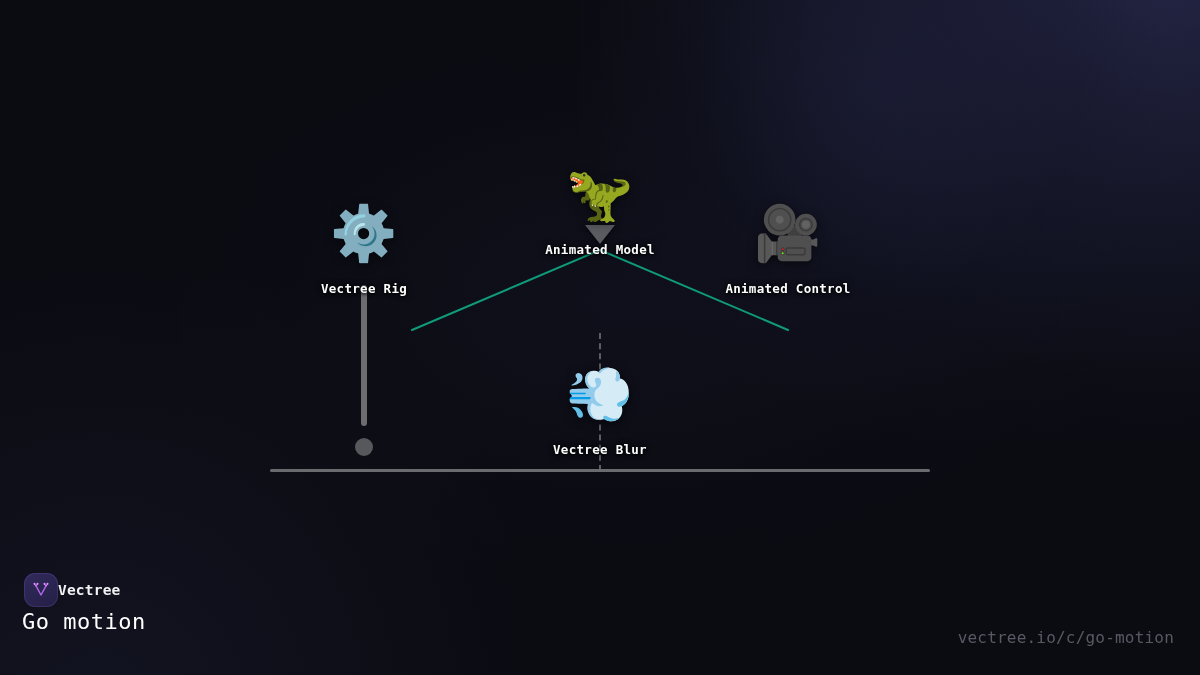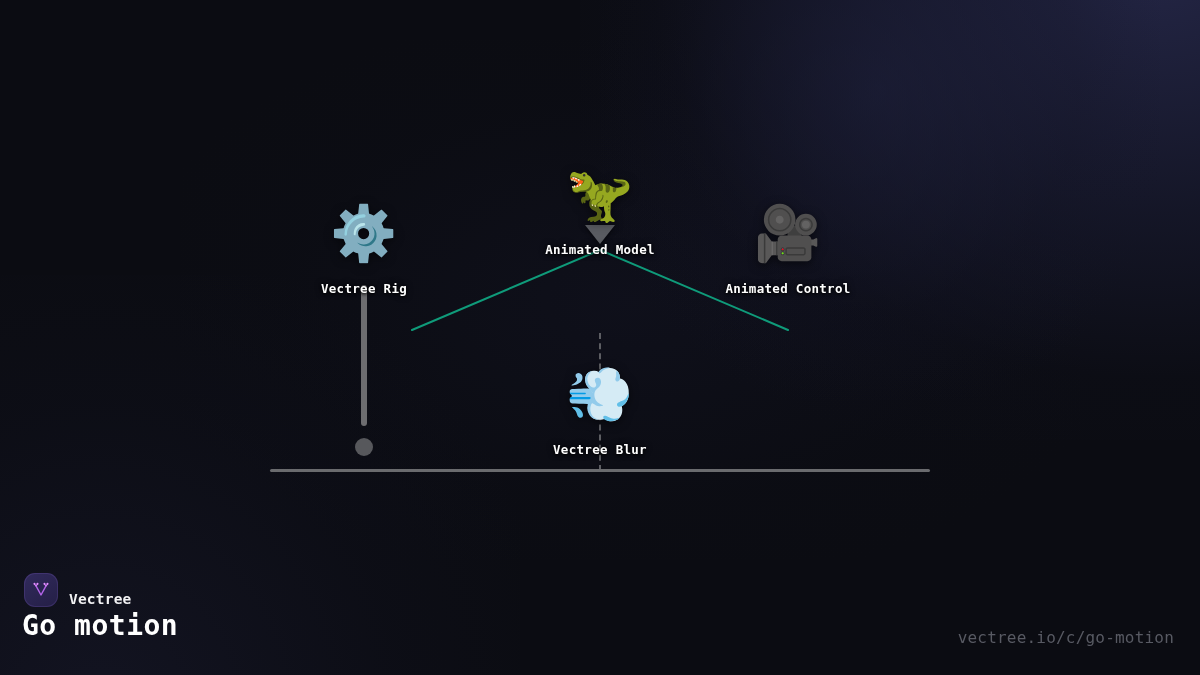--- a/index.html
+++ b/index.html
@@ -136,41 +136,40 @@
   
   #footer {
     position:absolute;
     left:0; right:0; bottom:0;
     height:120px;
   }
   .brand-row {
     position:absolute;
     left:24px; top:18px;
     display:flex;
-    align-items:flex-end;
-    gap:11px;
+    align-items:center;
   }
   .brand-mark {
     width:34px; height:34px;
     border-radius:11px;
     background:linear-gradient(145deg,#312a5c 0%,#2a2450 55%,#241f46 100%);
     display:flex; align-items:center; justify-content:center;
     box-shadow:inset 0 0 0 1px rgba(150,110,230,0.18);
   }
   .brand-name {
     font-size:14.5px;
     font-weight:bold;
     color:#f2f2f4;
     letter-spacing:0.2px;
   }
   .page-title {
     position:absolute;
     left:22px; top:54px;
-    font-size:28px;
-    font-weight:bold;
+    font-size:22px;
+    font-weight:normal;
     color:#ffffff;
     letter-spacing:0.5px;
   }
   .footer-url {
     position:absolute;
     right:26px; bottom:28px;
     font-size:16px;
     color:#585a63;
     letter-spacing:0.2px;
   }

